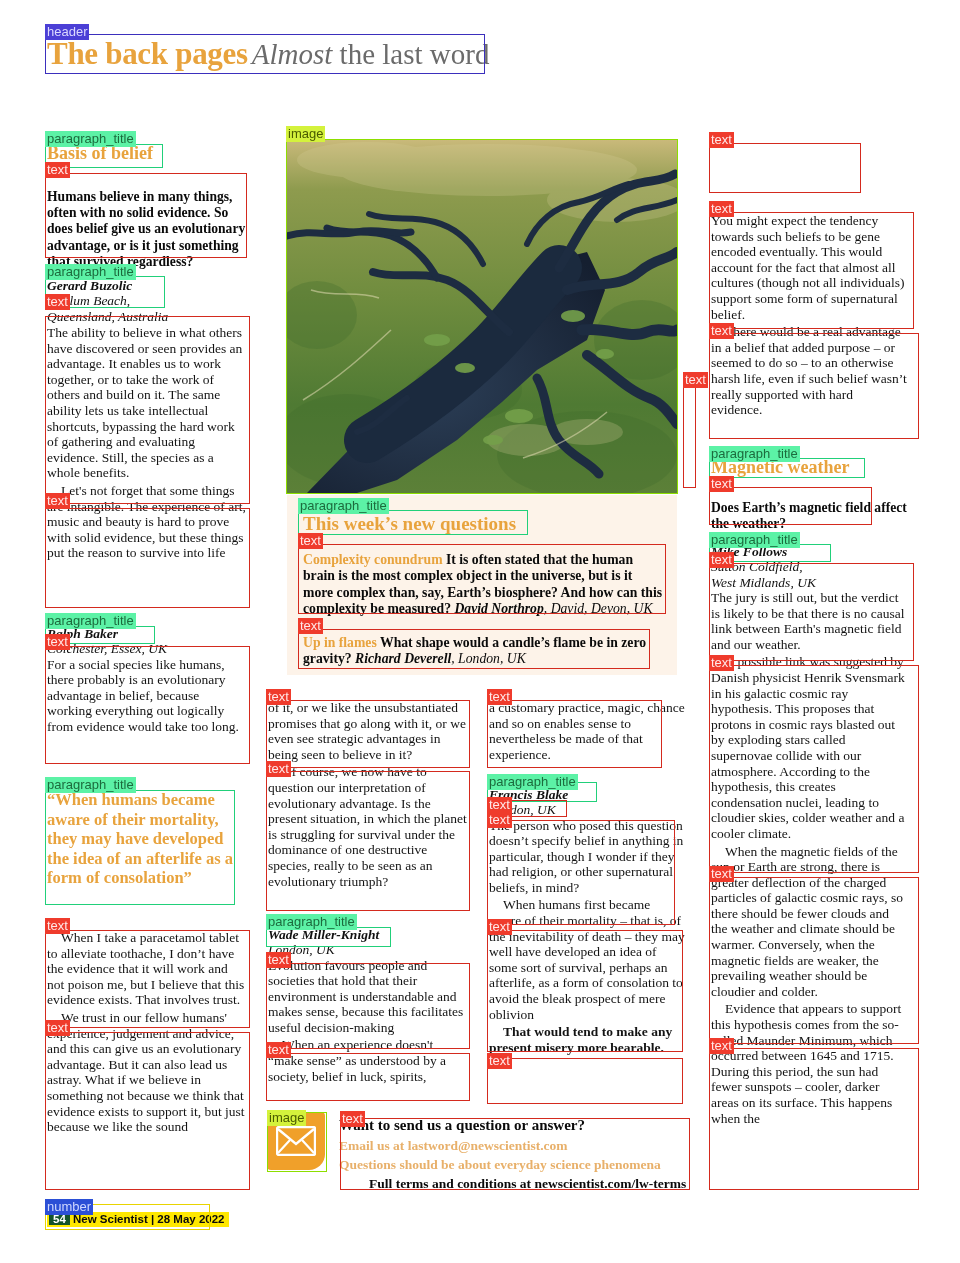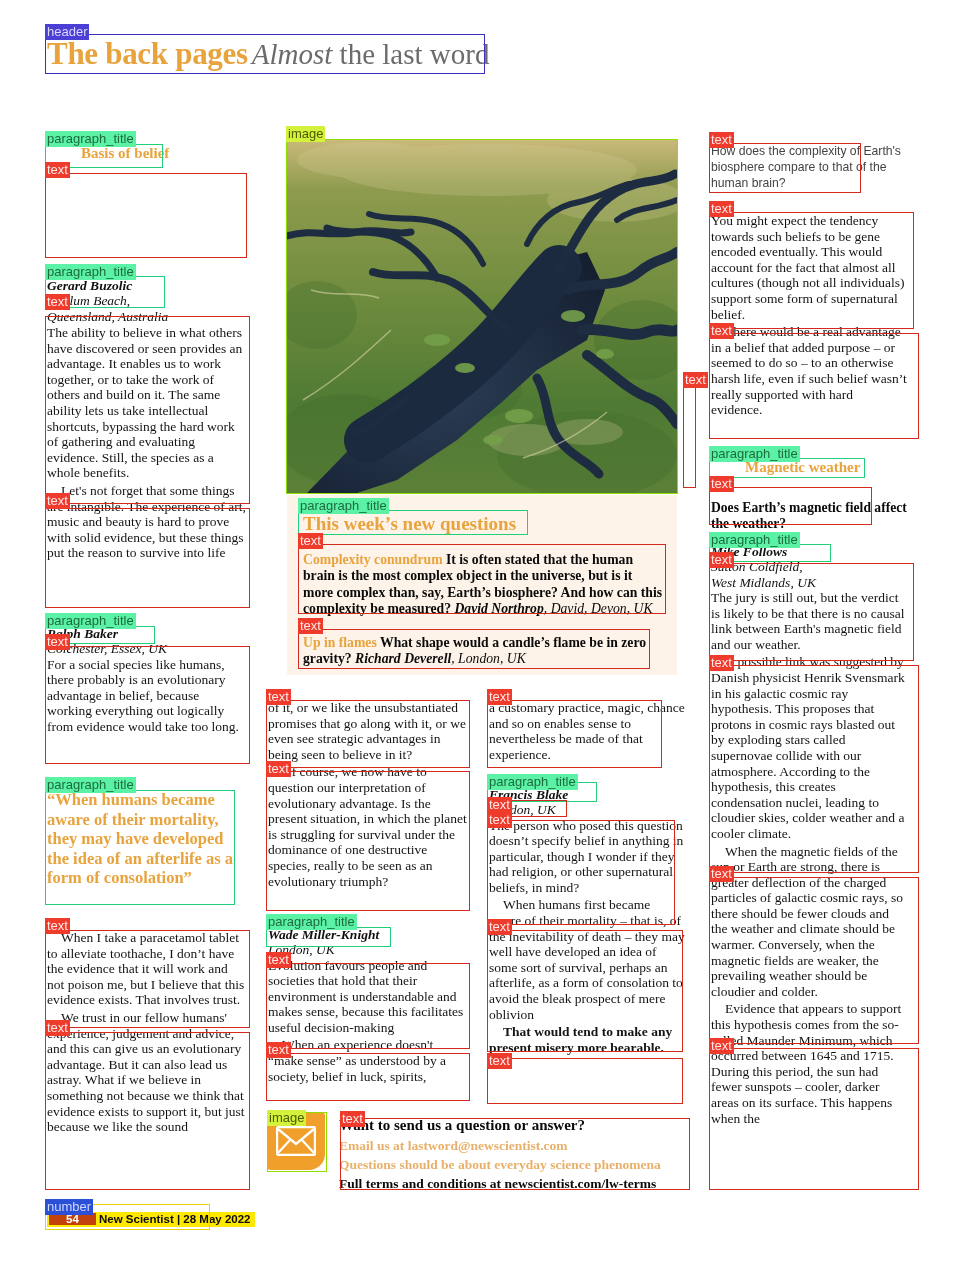--- a/index.html
+++ b/index.html
@@ -36,21 +36,21 @@
 
   .masthead { position:absolute; left:47px; top:36px; width:437px; height:38px;
     font-family:"Liberation Serif", serif; white-space:nowrap; }
   .masthead .mh-a { font-weight:bold; font-size:31px; color:#e8a33d; letter-spacing:-0.3px; }
   .masthead .mh-b { font-style:italic; font-size:29px; color:#6b6b6b; }
   .masthead .mh-c { font-size:29px; color:#6b6b6b; }
 
   .col { position:absolute; }
   .kicker { font-family:"Liberation Serif", serif; font-weight:bold;
     font-size:17px; color:#e8a33d; line-height:19px; }
-  .kicker-lg { font-size:15px;padding-left:34px; }
+  .kicker-lg { font-size:18px; }
   .author { font-style:italic; font-weight:bold; font-size:13.5px; line-height:15px; color:#111; }
   .place { font-style:italic; font-size:13.5px; line-height:15.5px; color:#111; }
   .ptxt { font-size:13.5px; line-height:15.6px; color:#141414; text-align:left; }
   .ptxt.ind { text-indent:14px; }
   .lead { font-weight:bold; font-size:13.6px; line-height:16.2px; color:#0a0a0a; }
   .quote { font-family:"Liberation Serif", serif; font-weight:bold; font-size:16.5px;
     line-height:19.5px; color:#e8a33d; }
 
   .photo { position:absolute; left:287px; top:140px; width:390px; height:353px;
     overflow:hidden; background:#2a3f2a; }
@@ -68,39 +68,40 @@
   .qtag { color:#e8a33d; font-weight:bold;text-align:center; }
   .qwho { font-style:italic; font-weight:bold; }
   .qwhere { font-style:italic; font-weight:normal; }
 
   .contact { position:absolute; left:267px; top:1112px; width:425px; height:78px; }
   .env-tile { position:absolute; left:0; top:0; width:58px; height:58px;
     background:#f0a02a; border-radius:4px 4px 16px 4px; }
   .env-tile svg { position:absolute; left:9px; top:14px; }
   .cn-title { font-family:"Liberation Serif", serif; font-weight:bold; font-size:15px; color:#0a0a0a; }
   .cn-line { font-family:"Liberation Serif", serif; font-weight:bold; font-size:13.5px; color:#e8b06a; }
-  .cn-last { font-family:"Liberation Serif", serif; font-weight:bold; font-size:13.5px; color:#0a0a0a; }
+  .cn-last { font-family:"Liberation Serif", serif; font-weight:bold; font-size:13.5px; color:#0a0a0a;margin-left:30px; }
 
   .folio { position:absolute; left:47px; top:1212px; height:15px;
     font-family:"Liberation Sans", sans-serif; font-size:11.5px; font-weight:bold;
     background:#ffe800; color:#0a0a0a; padding:1px 4px 2px 2px; white-space:nowrap; }
-  .folio .pg { background:#c2410c; color:#ffffff; padding:0 17px; }
+  .folio .pg { background:#14532d; color:#ffffff; padding:0 4px; }
 </style>
 </head>
 <body>
 
 <div id="page-root">
 
   <div class="masthead">
     <span class="mh-a">The back pages</span>
     <span class="mh-b">Almost</span><span class="mh-c"> the last word</span>
   </div>
 
   <div class="col" style="left:47px; top:144px; width:200px;">
     <div class="kicker kicker-lg">Basis of belief</div>
+    <div class="lead" style="margin-top:26px;">Humans believe in many things, often with no solid evidence. So does belief give us an evolutionary advantage, or is it just something that survived regardless?</div>
   </div>
 
   <div class="col" style="left:47px; top:278px; width:200px;">
     <div class="author">Gerard Buzolic</div>
     <div class="place">Coolum Beach,</div>
     <div class="place">Queensland, Australia</div>
     <div class="ptxt" style="margin-top:1px;">The ability to believe in what others have discovered or seen provides an advantage. It enables us to work together, or to take the work of others and build on it. The same ability lets us take intellectual shortcuts, bypassing the hard work of gathering and evaluating evidence. Still, the species as a whole benefits.</div>
     <div class="ptxt ind" style="margin-top:2px;">Let's not forget that some things are intangible. The experience of art, music and beauty is hard to prove with solid evidence, but these things put the reason to survive into life</div>
   </div>
 
@@ -219,23 +220,20 @@
     <div class="ptxt">a customary practice, magic, chance and so on enables sense to nevertheless be made of that experience.</div>
   </div>
   <div class="col" style="left:489px; top:787px; width:196px;">
     <div class="author">Francis Blake</div>
     <div class="place">London, UK</div>
     <div class="ptxt">The person who posed this question doesn’t specify belief in anything in particular, though I wonder if they had religion, or other supernatural beliefs, in mind?</div>
     <div class="ptxt ind" style="margin-top:2px;">When humans first became aware of their mortality – that is, of the inevitability of death – they may well have developed an idea of some sort of survival, perhaps an afterlife, as a form of consolation to avoid the bleak prospect of mere oblivion</div>
     <div class="ptxt ind" style="margin-top:2px;font-weight:bold;">That would tend to make any present misery more bearable.</div>
   </div>
 
-  <div class="col" style="left:711px; top:143px; width:196px;">
-    <div style="font-family:'Liberation Sans',sans-serif; font-size:12.2px; line-height:16.2px; color:#444;">How does the complexity of Earth's biosphere compare to that of the human brain?</div>
-  </div>
   <div class="col" style="left:711px; top:213px; width:196px;">
     <div class="ptxt">You might expect the tendency towards such beliefs to be gene encoded eventually. This would account for the fact that almost all cultures (though not all individuals) support some form of supernatural belief.</div>
     <div class="ptxt ind" style="margin-top:2px;">There would be a real advantage in a belief that added purpose – or seemed to do so – to an otherwise harsh life, even if such belief wasn’t really supported with hard evidence.</div>
   </div>
 
   <div class="col" style="left:711px; top:458px; width:196px;">
     <div class="kicker kicker-lg">Magnetic weather</div>
     <div class="lead" style="margin-top:23px;">Does Earth’s magnetic field affect the weather?</div>
   </div>
 

